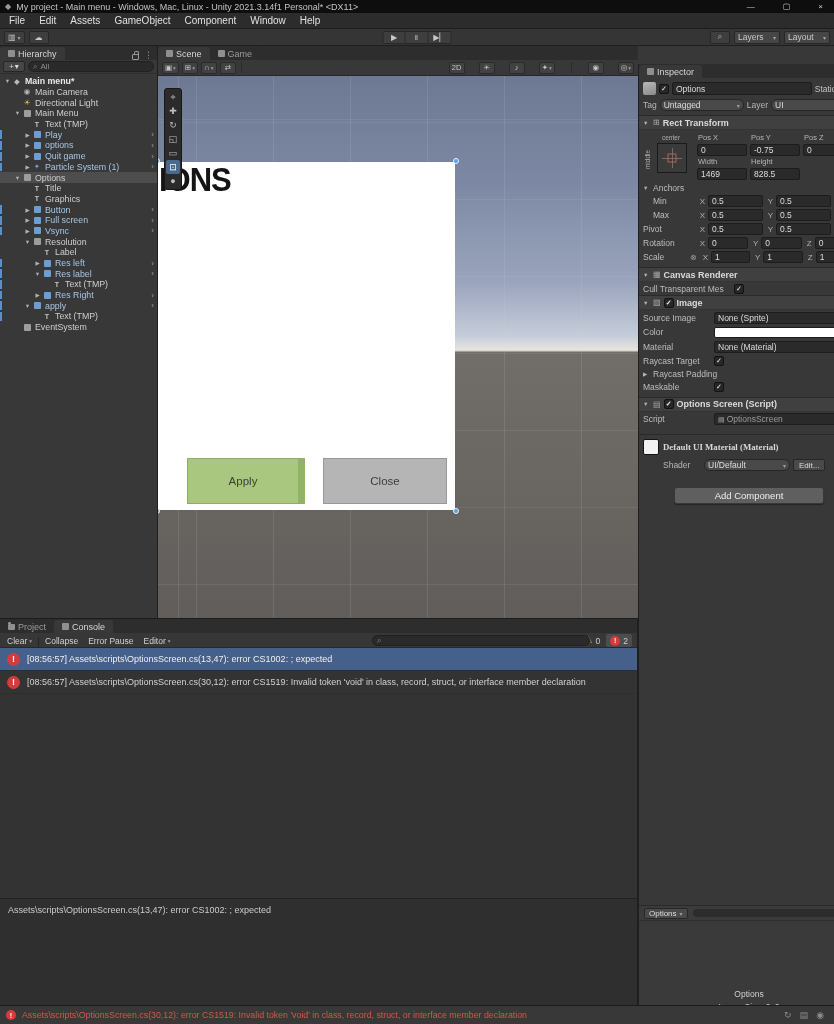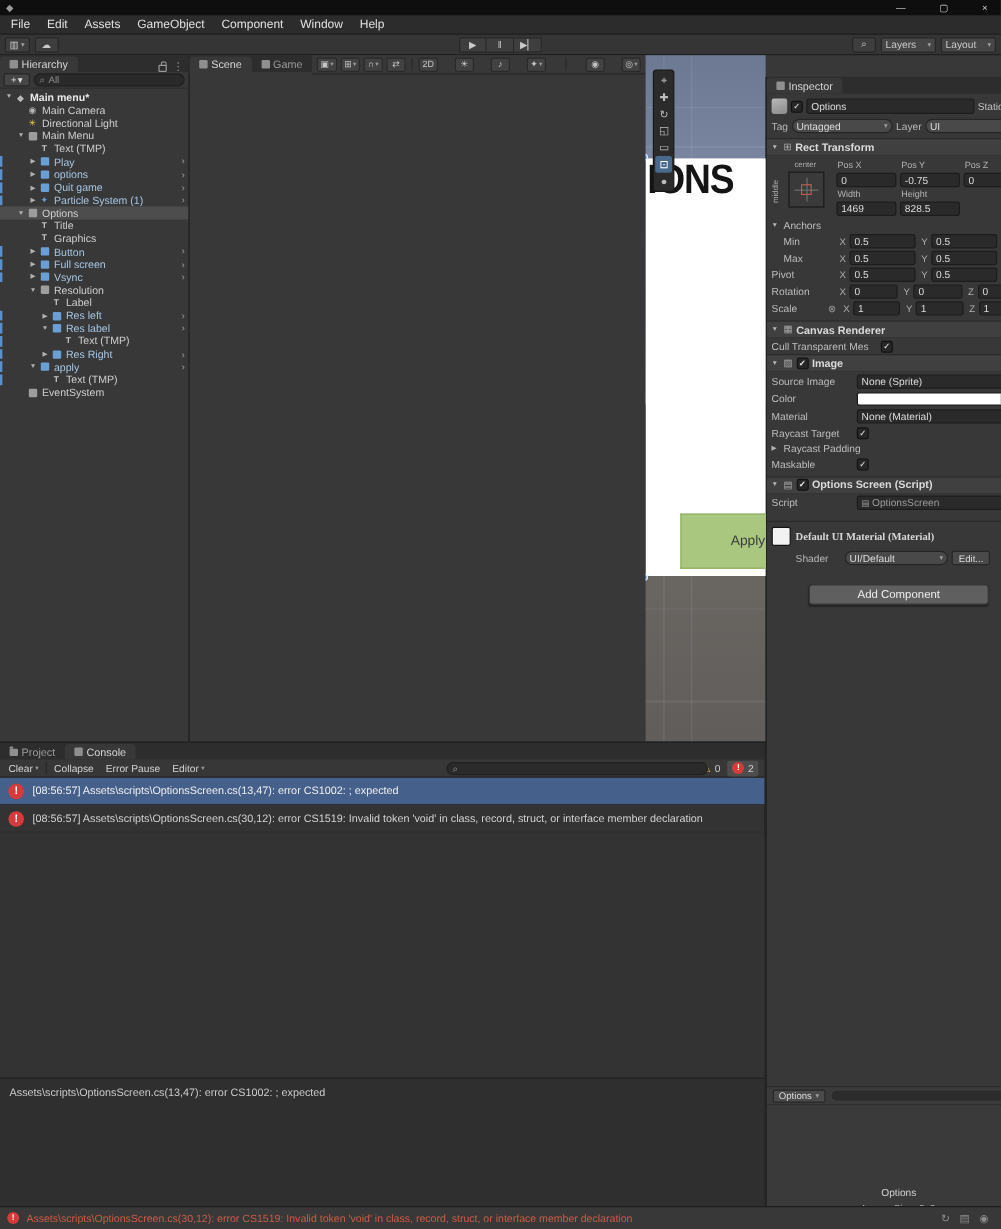--- a/index.html
+++ b/index.html
@@ -49,21 +49,21 @@
 .ticon .glyph{font-size:7.5px;color:#b9b9b9;line-height:1;}
 .ticon .glyph.yellow{color:#dfc44d;}
 .ticon .glyph.blue{color:#6b9fd4;}
 .ticon .glyph.tletter{font-weight:bold;font-size:7px;color:#c6c6c6;}
 .cube{width:7px;height:7px;background:#9d9d9d;border-radius:1px;}
 .cube.prefabc{background:#6b9fd4;}
 .rarrow{position:absolute;right:3px;font-size:8px;color:#9d9d9d;}
 .d0{padding-left:3px}.d1{padding-left:13px}.d2{padding-left:23px}.d3{padding-left:33px}.d4{padding-left:43px}
 
 
-.center{position:absolute;left:158px;top:46px;width:480px;height:572px;display:flex;}
+.center{position:absolute;left:158px;top:46px;width:480px;height:572px;display:flex;flex-direction:column;}
 .scene-toolbar{height:16px;background:#383838;border-bottom:1px solid #272727;display:flex;align-items:center;gap:3px;padding:0 4px;flex-shrink:0;position:relative;}
 .sbtn{height:12px;min-width:16px;background:#424242;border:1px solid #2a2a2a;border-radius:2px;display:flex;align-items:center;justify-content:center;gap:1px;font-size:7.5px;color:#c5c5c5;padding:0 2px;}
 .sbtn .caret{font-size:5.5px;color:#9a9a9a;}
 .ssep{width:1px;height:11px;background:#2b2b2b;margin:0 2px;}
 .sright{margin-left:auto;display:flex;gap:14px;align-items:center;}
 .viewport{flex:1;position:relative;overflow:hidden;background:linear-gradient(180deg,#6d7992 0%,#7d89a4 20%,#9aa4bc 38%,#c6cdd9 48%,#e8e5df 50.6%,#716d68 51%,#6b6763 72%,#615d5a 100%);}
 .gridlines{position:absolute;inset:0;background-image:repeating-linear-gradient(90deg,rgba(200,208,222,.14) 0 1px,transparent 1px 77px),repeating-linear-gradient(0deg,rgba(200,208,222,.10) 0 1px,transparent 1px 77px);background-position:38px 0,0 44px;}
 .ui-canvas{position:absolute;left:0;top:86px;width:297px;height:348px;background:#ffffff;z-index:2;}
 .handle{position:absolute;width:6px;height:6px;border-radius:50%;background:#57a3e8;border:1px solid #e9f2fb;z-index:3;}
 .h-tr{right:-4px;top:-4px;}.h-br{right:-4px;bottom:-4px;}.h-tl{left:-4px;top:-4px;}.h-bl{left:-4px;bottom:-4px;}
@@ -132,21 +132,21 @@
 .preview-header{height:15px;background:#3b3b3b;border-top:1px solid #2a2a2a;display:flex;align-items:center;gap:5px;padding:0 5px;flex-shrink:0;}
 .preview-drop{height:11px;background:#4a4a4a;border:1px solid #272727;border-radius:2px;display:flex;align-items:center;gap:3px;padding:0 4px;font-size:8px;color:#dcdcdc;}
 .preview-bar{flex:1;height:8px;background:#2c2c2c;border-radius:4px;}
 .preview-body{height:103px;background:#3a3a3a;border-top:1px solid #2f2f2f;position:relative;flex-shrink:0;}
 .preview-footer{position:absolute;bottom:10px;left:0;right:0;text-align:center;font-size:8.5px;color:#cfcfcf;line-height:1.45;}
 .vscroll{position:absolute;right:0;top:0;bottom:0;width:5px;background:#333333;}
 .vthumb{position:absolute;top:2px;right:0;width:5px;height:130px;background:#575757;border-radius:2px;}
 
 
 .console{position:absolute;left:0;top:618px;width:638px;height:387px;background:#333333;border-top:1px solid #1c1c1c;border-right:1px solid #1f1f1f;display:flex;flex-direction:column;}
-.ctoolbar{height:15px;background:#373737;border-bottom:1px solid #282828;display:flex;align-items:center;gap:2px;padding:0 3px;font-size:8.5px;color:#d2d2d2;position:relative;flex-shrink:0;}
+.ctoolbar{height:15px;background:#373737;border-bottom:1px solid #282828;display:flex;align-items:flex-end;gap:2px;padding:0 3px;font-size:8.5px;color:#d2d2d2;position:relative;flex-shrink:0;}
 .ctool{padding:0 4px;height:13px;display:flex;align-items:center;gap:2px;border-radius:2px;}
 .ctool .caret{font-size:5.5px;color:#9c9c9c;}
 .csep{width:1px;height:10px;background:#262626;}
 .csearchwrap{position:absolute;left:372px;top:2px;width:218px;}
 .console-search{height:11px;}
 .badges{margin-left:auto;display:flex;gap:2px;align-items:center;padding-right:2px;}
 .badge{display:flex;align-items:center;gap:3px;height:13px;padding:0 4px;border-radius:2px;color:#cfcfcf;}
 .badge.active{background:#4d4d4d;}
 .mini-info{width:10px;height:10px;border-radius:50%;background:#8d8d8d;color:#2b2b2b;font-size:7px;font-weight:bold;display:flex;align-items:center;justify-content:center;}
 .mini-warn{font-size:9px;color:#e2b64c;line-height:1;}
@@ -160,20 +160,21 @@
 
 .statusbar{position:absolute;left:0;top:1005px;width:834px;height:19px;background:#383838;border-top:1px solid #1c1c1c;display:flex;align-items:center;gap:6px;padding:0 6px;}
 .status-msg{flex:1;font-size:8.8px;color:#cd5c45;white-space:nowrap;overflow:hidden;text-overflow:ellipsis;}
 .sb-icons{display:flex;gap:8px;color:#8d8d8d;font-size:9px;padding-right:4px;}
 </style>
 </head>
 <body>
 
 <div class="titlebar">
   <span class="ulogo">◆</span>
+  <span>My project - Main menu - Windows, Mac, Linux - Unity 2021.3.14f1 Personal* &lt;DX11&gt;</span>
   <span class="win-controls">
     <span>—</span>
     <span>▢</span>
     <span>×</span>
   </span>
 </div>
 
 <div class="menubar">
   <span class="mitem">File</span>
   <span class="mitem">Edit</span>

